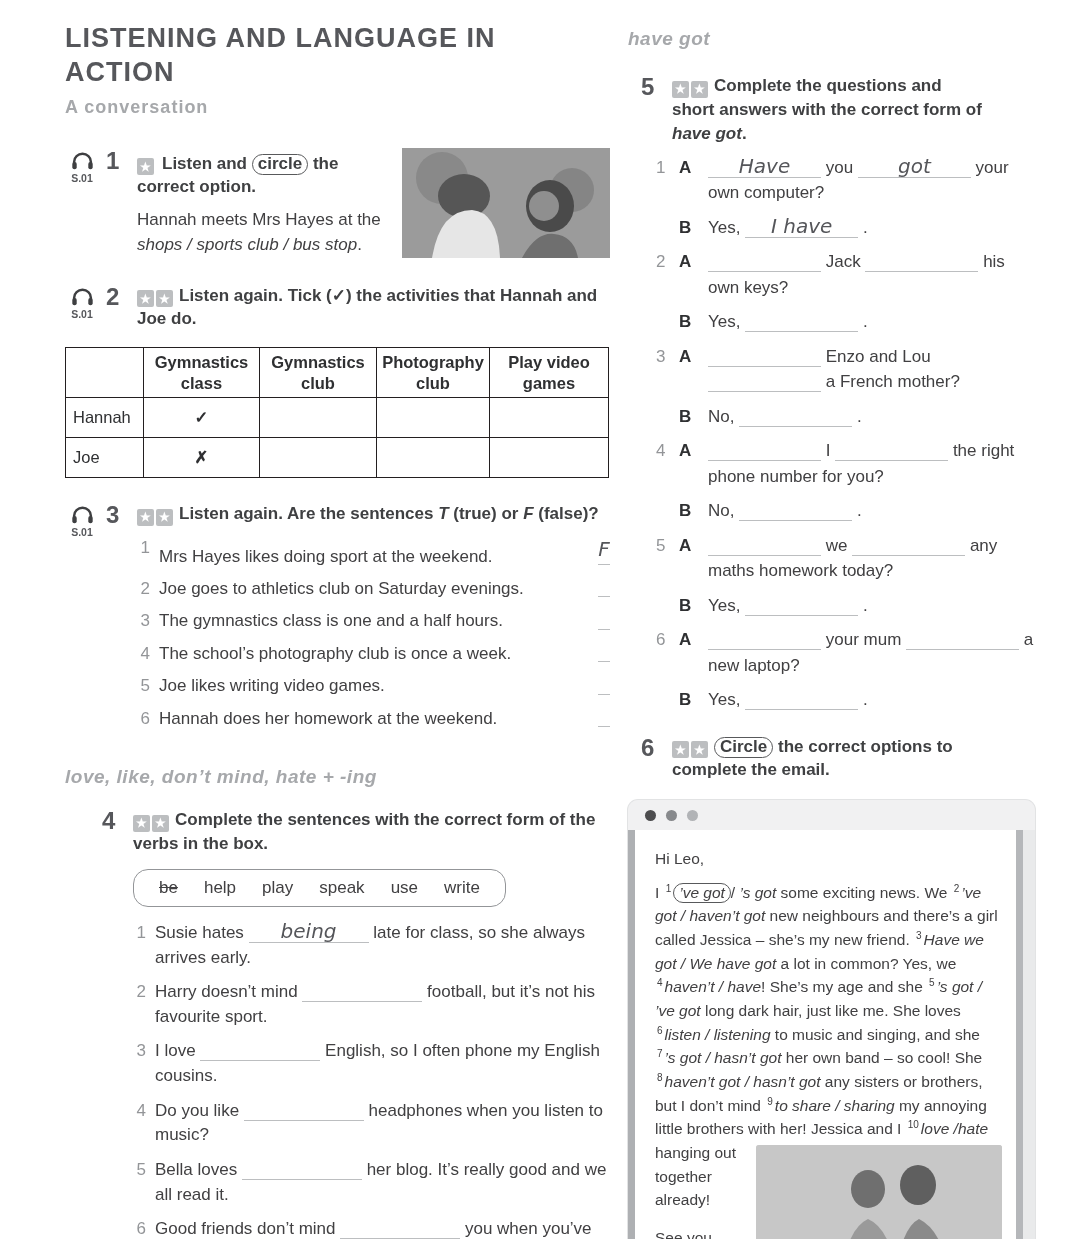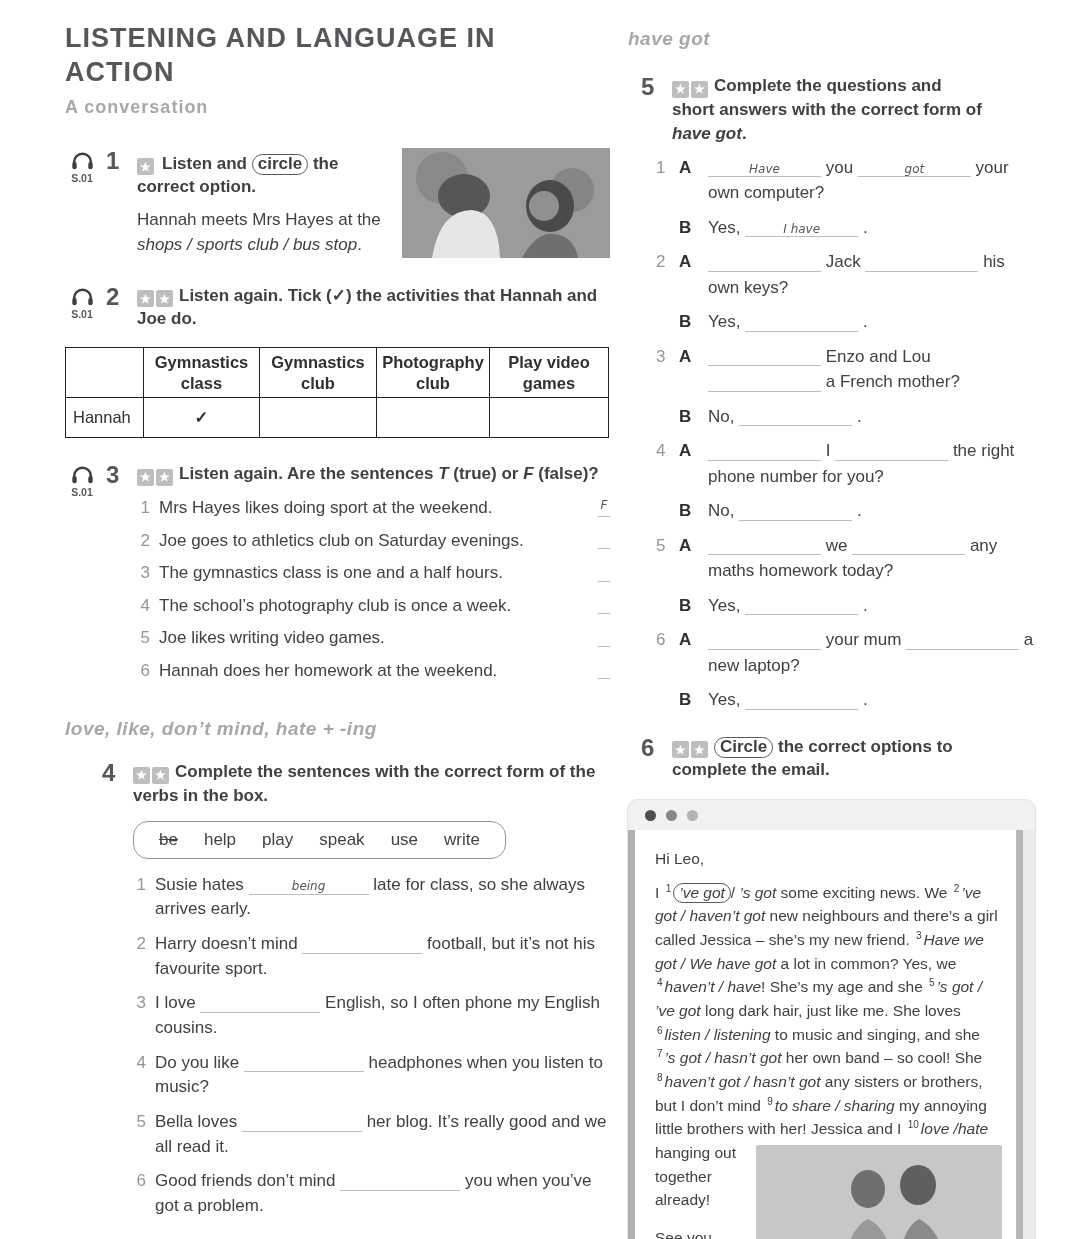--- a/index.html
+++ b/index.html
@@ -29,21 +29,21 @@
   .one-star .star-badge{margin-right:8px;}
 
   .segwrap{white-space:pre-wrap;}
   .seg-i{font-style:italic;}
   .seg-bi{font-weight:bold;font-style:italic;}
   .seg-sup{vertical-align:super;font-size:10px;margin:0 2px 0 2px;font-style:normal;font-weight:normal;}
   .seg-circle{border:1.6px solid #58595b;border-radius:13px;padding:0 5px 1px 5px;display:inline-block;line-height:1.1;}
   .seg-strike{text-decoration:line-through;}
   .seg-blank{display:inline-block;min-width:105px;border-bottom:1.6px solid #bcbec0;
     text-align:center;padding:0 4px;line-height:1.05;}
-  .hw{font-style:italic;color:#55565a;font-family:"DejaVu Sans",sans-serif;font-size:12px;}
+  .hw{font-style:italic;color:#55565a;font-family:"DejaVu Sans",sans-serif;font-size:20px;}
 
   
   .ex1-row{display:flex;gap:12px;align-items:flex-end;}
   .ex1-text{width:258px;}
   .sentence{font-size:17px;line-height:1.45;margin-top:9px;white-space:pre-wrap;}
   .photo1{width:208px;height:110px;flex:0 0 auto;overflow:hidden;background:linear-gradient(100deg,#b3b3b3,#8e8e8e 45%,#a8a8a8);}
 
   
   table.tick{border-collapse:collapse;margin-top:16px;width:543px;table-layout:fixed;}
   table.tick th,table.tick td{border:1.4px solid #231f20;font-size:16.5px;color:#2f3032;}
@@ -166,20 +166,27 @@
         <th>Photography club</th>
         <th>Play video games</th>
       </tr>
       <tr>
         <td class="rowname">Hannah</td>
         <td class="mark">✓</td>
         <td></td>
         <td></td>
         <td></td>
       </tr>
+      <tr>
+        <td class="rowname">Joe</td>
+        <td class="mark">✗</td>
+        <td></td>
+        <td></td>
+        <td></td>
+      </tr>
     </tbody>
       </table>
 
     <div class="ex audio" style="margin-top:24px;">
       <div class="audio-block">
         <svg viewBox="0 0 24 20" width="23" height="19">
           <path d="M3.2 16.5 v-5.3 a8.8 8.3 0 0 1 17.6 0 v5.3" fill="none" stroke="#3e3f41" stroke-width="2.6" stroke-linecap="round"></path>
           <rect x="1.3" y="11.6" width="4.6" height="7.6" rx="2.2" fill="#3e3f41"></rect>
           <rect x="18.1" y="11.6" width="4.6" height="7.6" rx="2.2" fill="#3e3f41"></rect>
         </svg>

